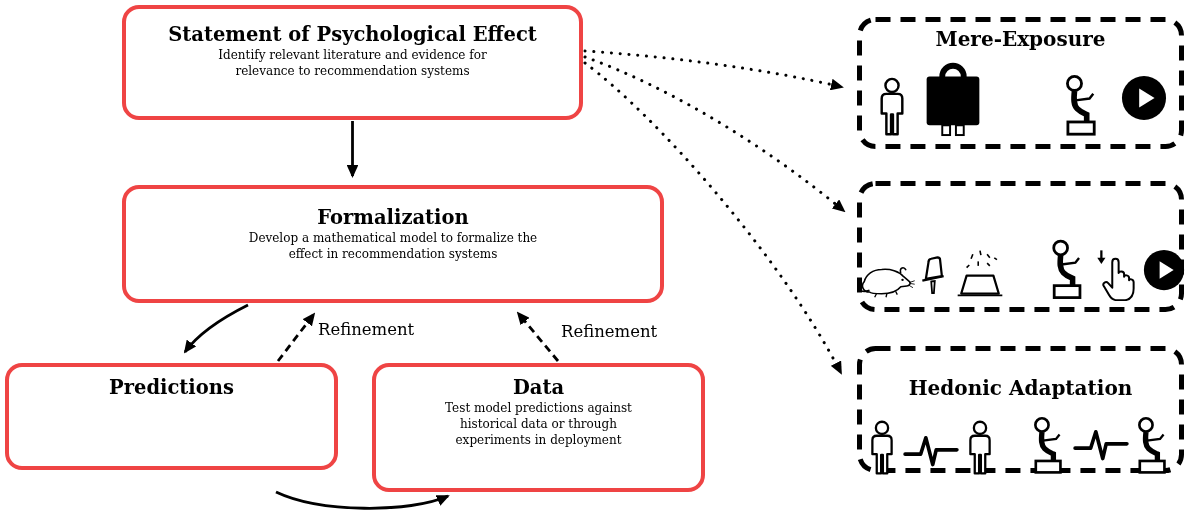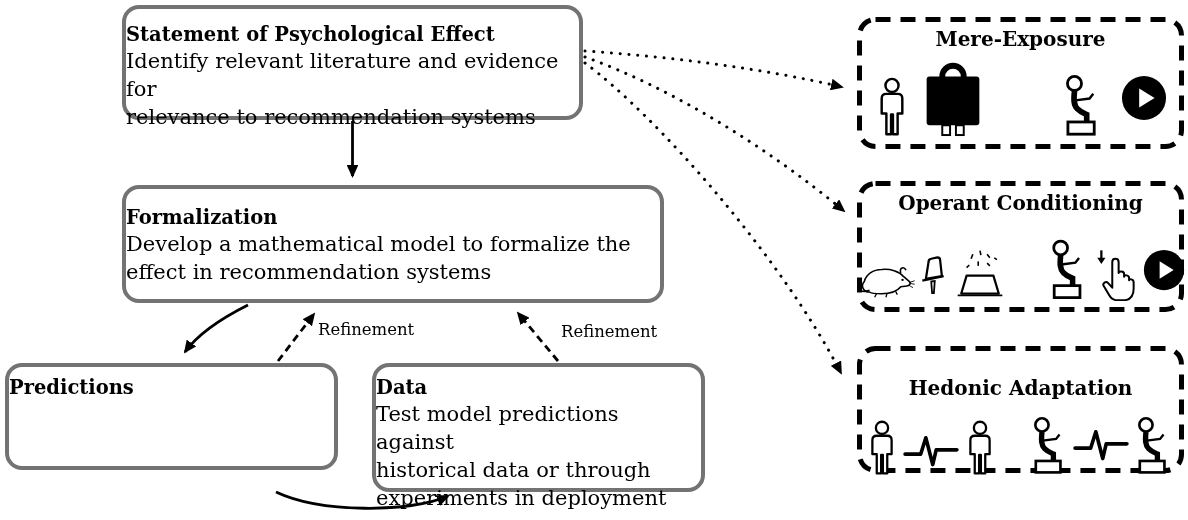--- a/index.html
+++ b/index.html
@@ -1,22 +1,22 @@
 <!DOCTYPE html>
 <html><head>
 <meta charset="utf-8">
 <style>
   html,body{margin:0;padding:0;background:#fff;}
   .stage{position:relative;width:1188px;height:520px;background:#fff;overflow:hidden;
          font-family:"DejaVu Serif","Liberation Serif",serif;color:#000;}
   .underlay{position:absolute;left:0;top:0;width:1188px;height:520px;}
-  .fbox{position:absolute;box-sizing:border-box;border:4px solid #737373;border-radius:17px;
-        background:#fff;text-align:left;}
+  .fbox{position:absolute;box-sizing:border-box;border:4px solid #ef4444;border-radius:17px;
+        background:#fff;text-align:center;}
   .btitle{font-weight:bold;font-size:19.5px;line-height:1.32;}
-  .bbody{font-size:21px;line-height:1.33;white-space:pre-line;}
+  .bbody{font-size:12px;line-height:1.33;white-space:pre-line;}
   .ebox{position:absolute;box-sizing:border-box;text-align:center;}
   .etitle{font-weight:bold;font-size:20px;margin-top:10px;}
   .icons{position:absolute;left:0;right:0;display:flex;align-items:flex-end;justify-content:center;}
   .icons svg{display:block;flex:none;}
   .ref-label{position:absolute;font-size:16.5px;text-align:right;}
   .hidden-defs{position:absolute;width:0;height:0;overflow:hidden;}
 </style>
 </head>
 <body>
 
@@ -142,21 +142,20 @@
       <svg width="50" height="62" style="margin-left:74px;">
           <use href="#sym-sitting"></use>
         </svg>
       <svg width="46" height="46" style="margin-left:14px;margin-bottom:16px;">
           <use href="#sym-play"></use>
         </svg>
     </div>
   </div>
 
   <div class="ebox" style="left:857px;top:181px;width:327px;height:130px;">
-    <div class="etitle">Operant Conditioning</div>
     <div class="icons" style="bottom:10px;">
       <svg width="58" height="40" style="margin-bottom:2px;">
           <use href="#sym-rat"></use>
         </svg>
       <svg width="28" height="48" style="margin-left:4px;">
           <use href="#sym-pin"></use>
         </svg>
       <svg width="50" height="56" style="margin-left:8px;">
           <use href="#sym-bowl"></use>
         </svg>

